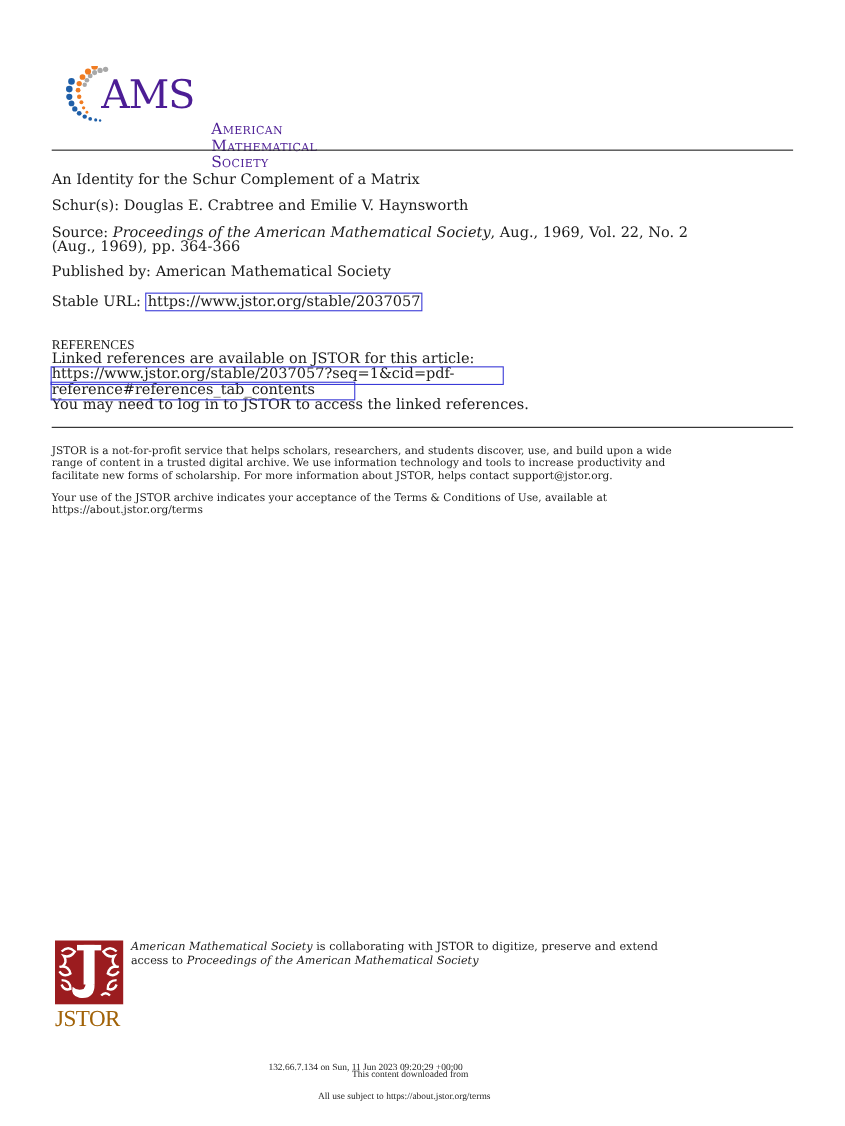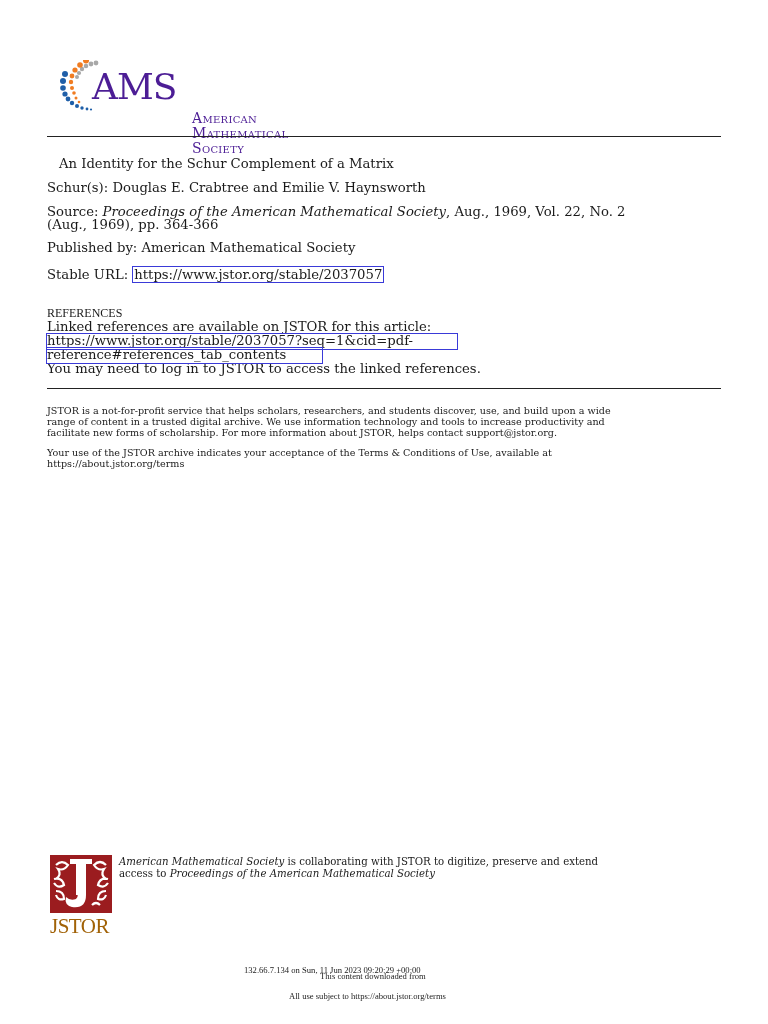--- a/index.html
+++ b/index.html
@@ -187,21 +187,21 @@
   <div class="logo-ams">AMS</div>
   <div class="logo-name">
     <div>American</div>
     <div>Mathematical</div>
     <div>Society</div>
   </div>
 </div>
 
 <div class="rule" style="top:136px;"></div>
 
-<div class="line" style="top:156px;margin-left:12px;">An Identity for the Schur Complement of a Matrix</div>
+<div class="line" style="top:156px;">An Identity for the Schur Complement of a Matrix</div>
 
 <div class="line" style="top:180px;">
   <span>Schur(s):</span>
   <span>Douglas E. Crabtree and Emilie V. Haynsworth</span>
 </div>
 
 <div class="line" style="top:204px;">
   <span>Source:</span>
   <span class="italic">Proceedings of the American Mathematical Society</span><span>, Aug., 1969, Vol. 22, No. 2</span>
 </div>

